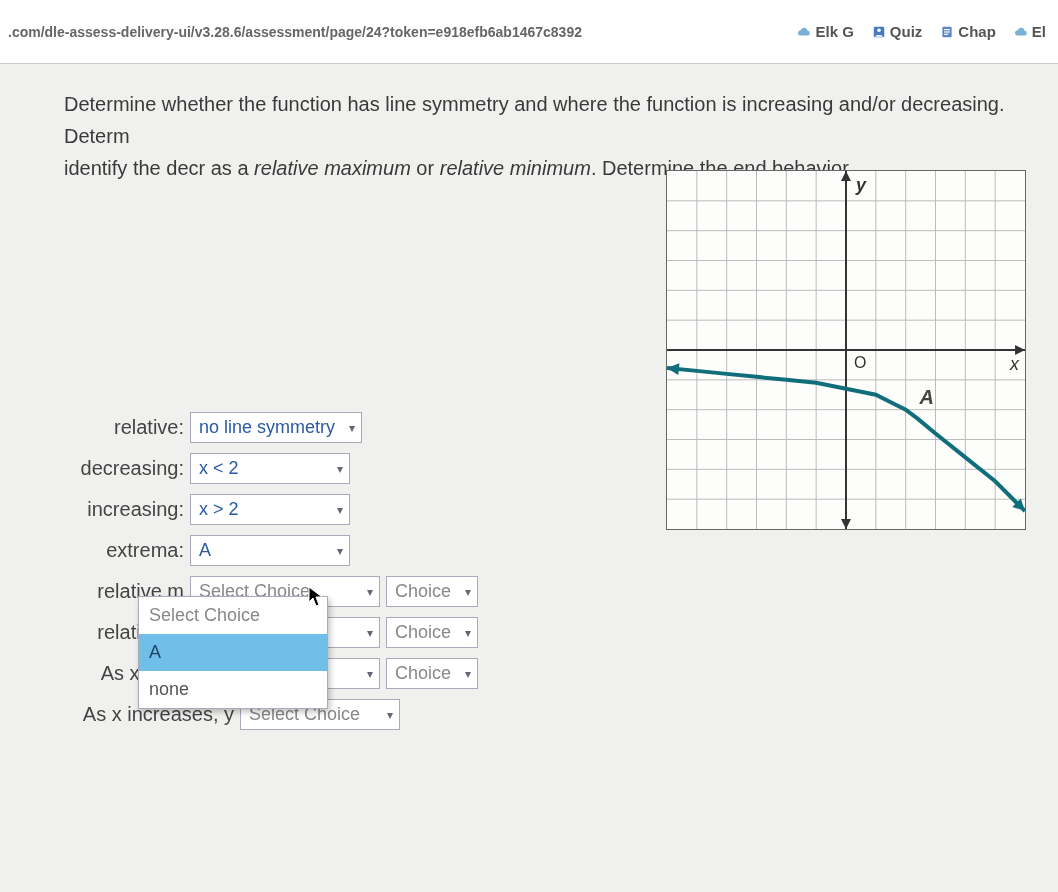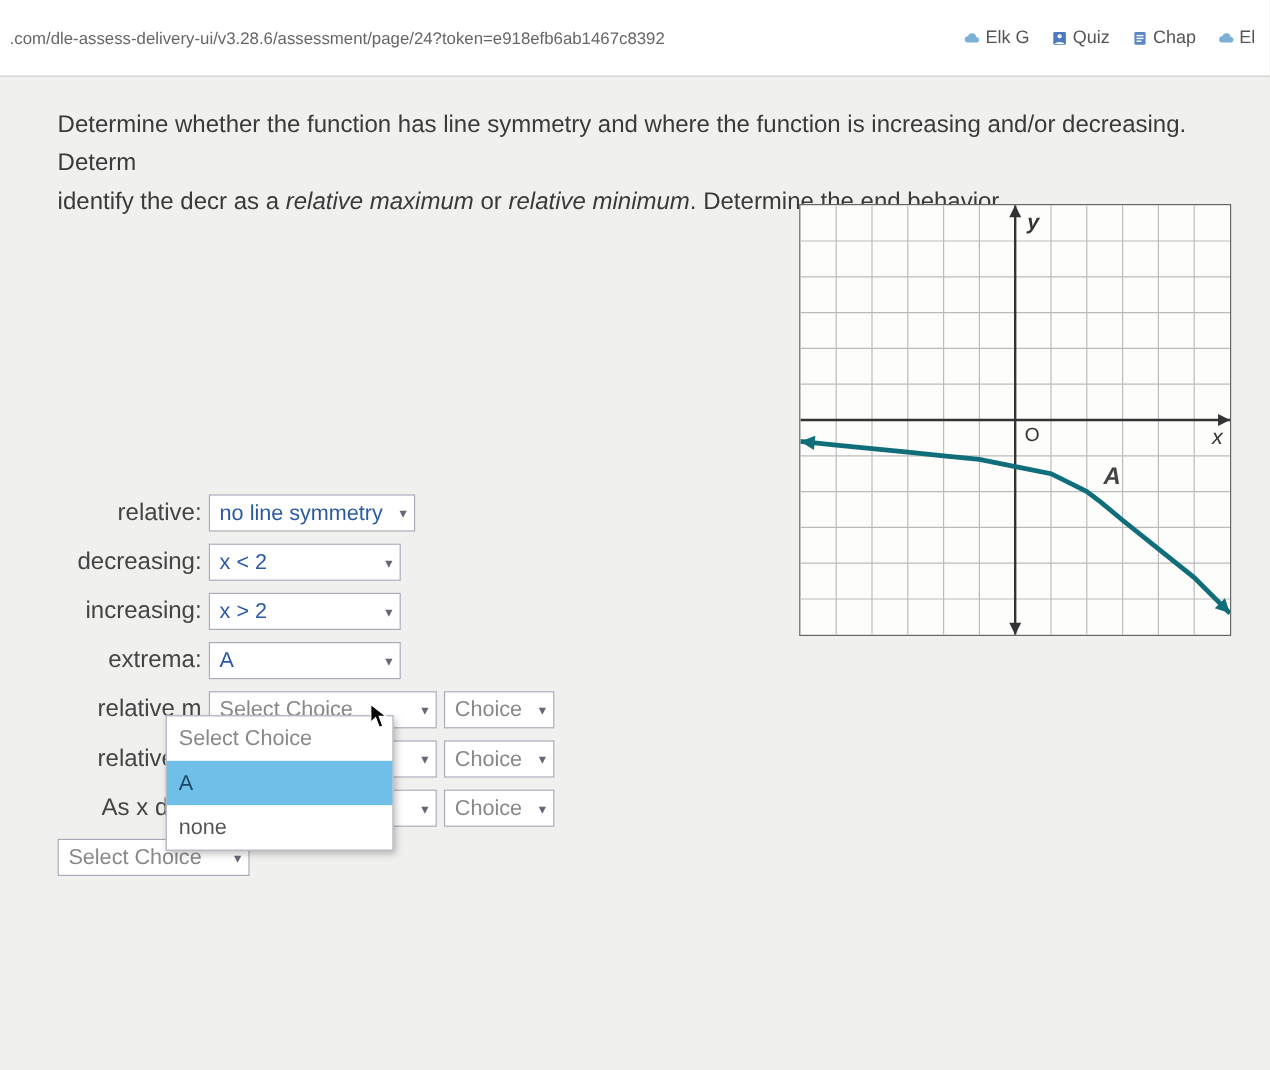--- a/index.html
+++ b/index.html
@@ -12,20 +12,21 @@
     position: relative;
   }
   .browser-top {
     background: #fff;
     height: 64px;
     display: flex;
     align-items: center;
     gap: 10px;
     padding: 0 8px;
     border-bottom: 1px solid #ccc;
+    font-weight: bold;
   }
   .url-bar {
     flex: 1;
     font-size: 14px;
     color: #666;
     white-space: nowrap;
     overflow: hidden;
   }
   .tab-chip {
     display: inline-flex;
@@ -36,20 +37,21 @@
     padding: 2px 4px;
   }
   .tab-icon {
     width: 14px;
     height: 14px;
     display: inline-block;
   }
   .content {
     padding: 24px 32px 24px 48px;
     position: relative;
+    margin-left: 16px;
   }
   .question-text {
     font-size: 20px;
     color: #3a3a3a;
     line-height: 1.6;
     margin-bottom: 18px;
     max-width: 960px;
   }
   .question-text em { font-style: italic; }
   .layout-row {
@@ -248,20 +250,21 @@
           <span>none</span>
           <span class="chev">▾</span>
         </span>
         <span class="select-box grey" style="min-width:90px">
           <span>Choice</span>
           <span class="chev">▾</span>
         </span>
       </div>
 
       <div class="ans-row">
+        <span class="ans-label" style="min-width:170px">As x increases, y</span>
         <span class="select-box grey">
           <span>Select Choice</span>
           <span class="chev">▾</span>
         </span>
       </div>
 
     </div>
 
     <div class="graph-wrap">
       <svg id="graph-svg" width="360" height="360" viewBox="0 0 360 360" style="background:#fdfdfb;border:1px solid #666">

